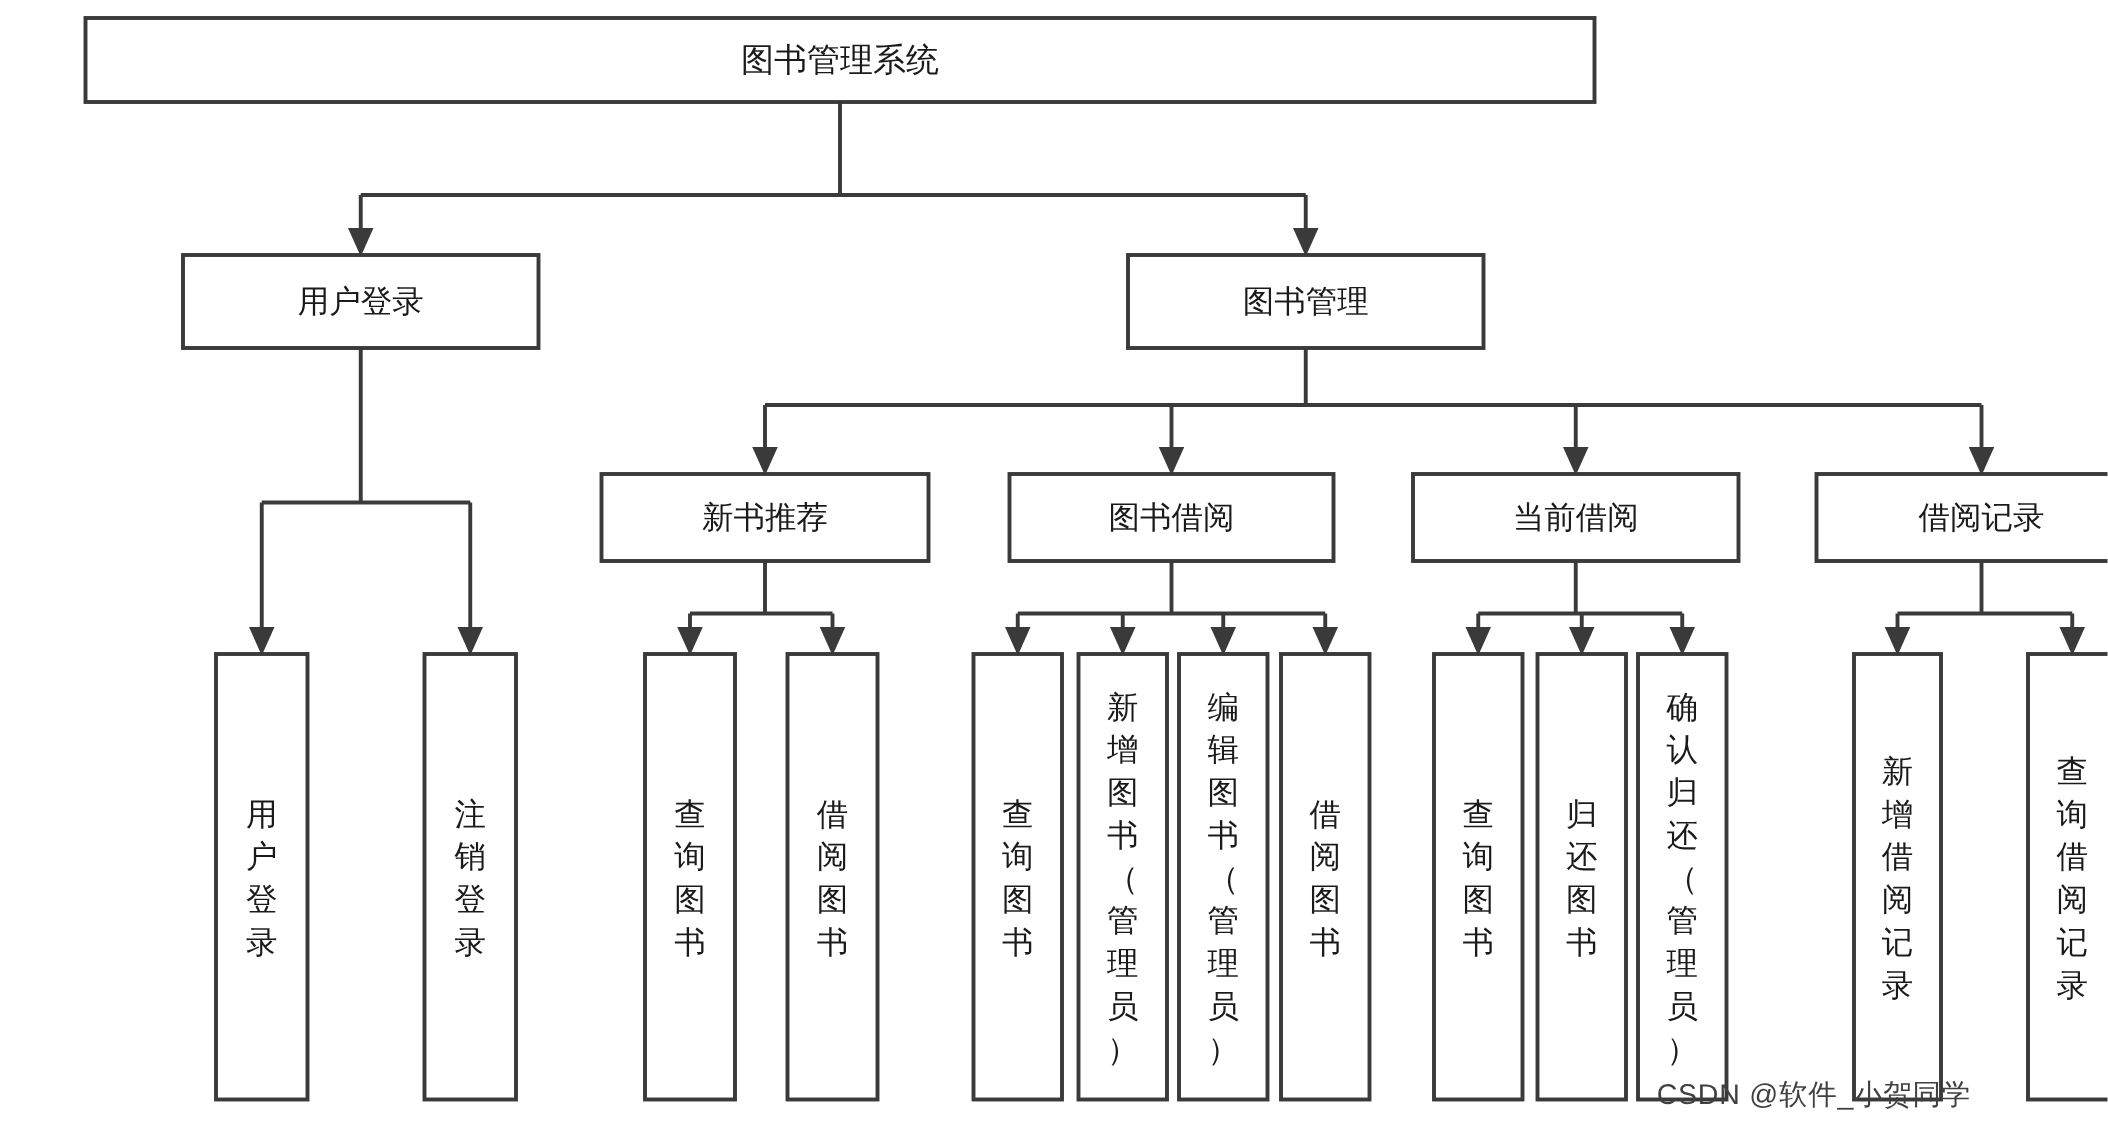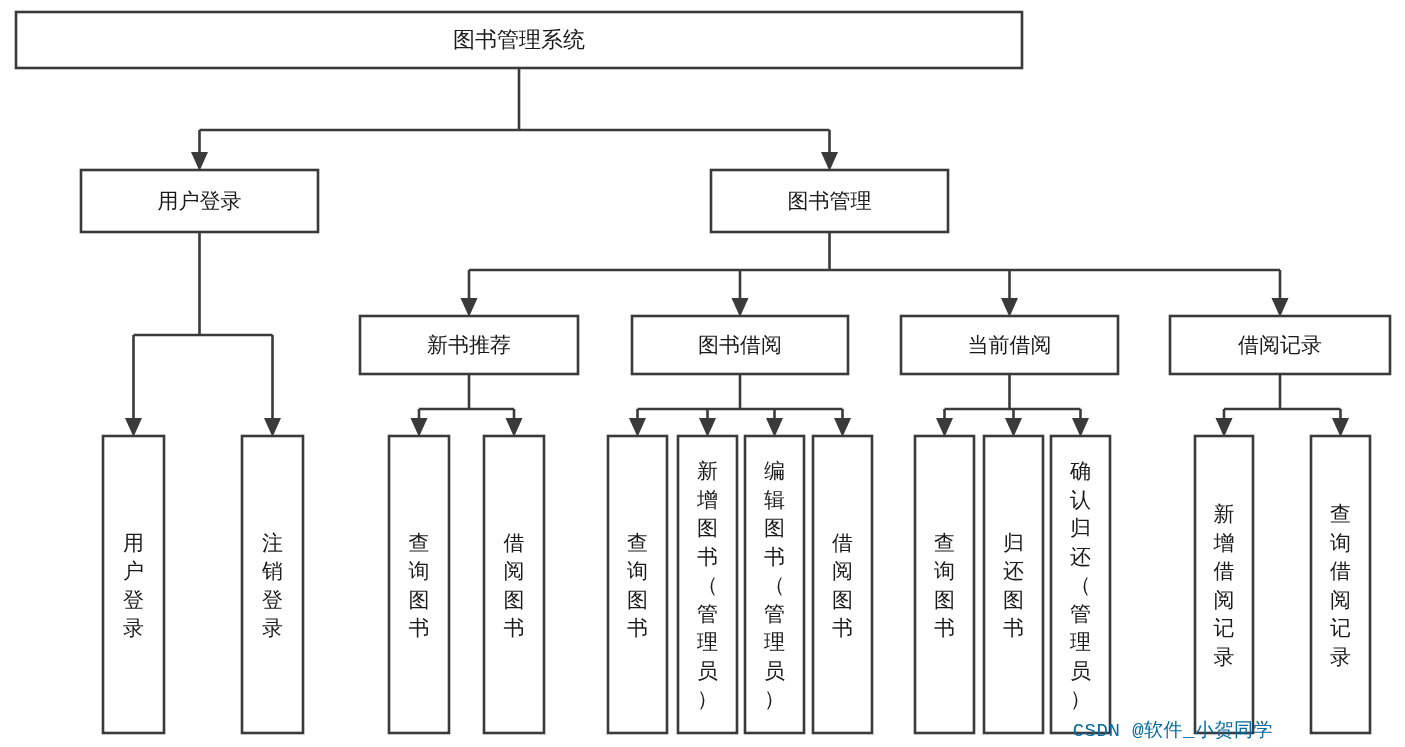--- a/index.html
+++ b/index.html
@@ -12,20 +12,21 @@
     width: 1405px;
     height: 747px;
     font-family: "DejaVu Sans", "Liberation Sans", sans-serif;
     overflow: hidden;
   }
   #diagram-root {
     position: relative;
     width: 1281px;
     height: 747px;
     background: #ffffff;
+    margin-left: 41px;
   }
   svg#flow-svg {
     position: absolute;
     left: 0;
     top: 0;
     width: 1405px;
     height: 747px;
     display: block;
   }
   .node-box {
@@ -58,23 +59,23 @@
     stroke-linecap: butt;
   }
   .arrowhead {
     fill: #3a3a3a;
     stroke: none;
   }
   .watermark {
     position: absolute;
     right: 8px;
     bottom: 4px;
-    font-family: Liberation Mono, monospace;
+    font-family: Liberation Sans, sans-serif;
     font-size: 19px;
-    color: #0369a1;
+    color: #404040;
     white-space: nowrap;
     letter-spacing: 0.5px;
     user-select: none;
   }
 </style>
 </head>
 <body>
 
 <div id="diagram-root">
   <svg id="flow-svg" viewBox="0 0 1405 747">

